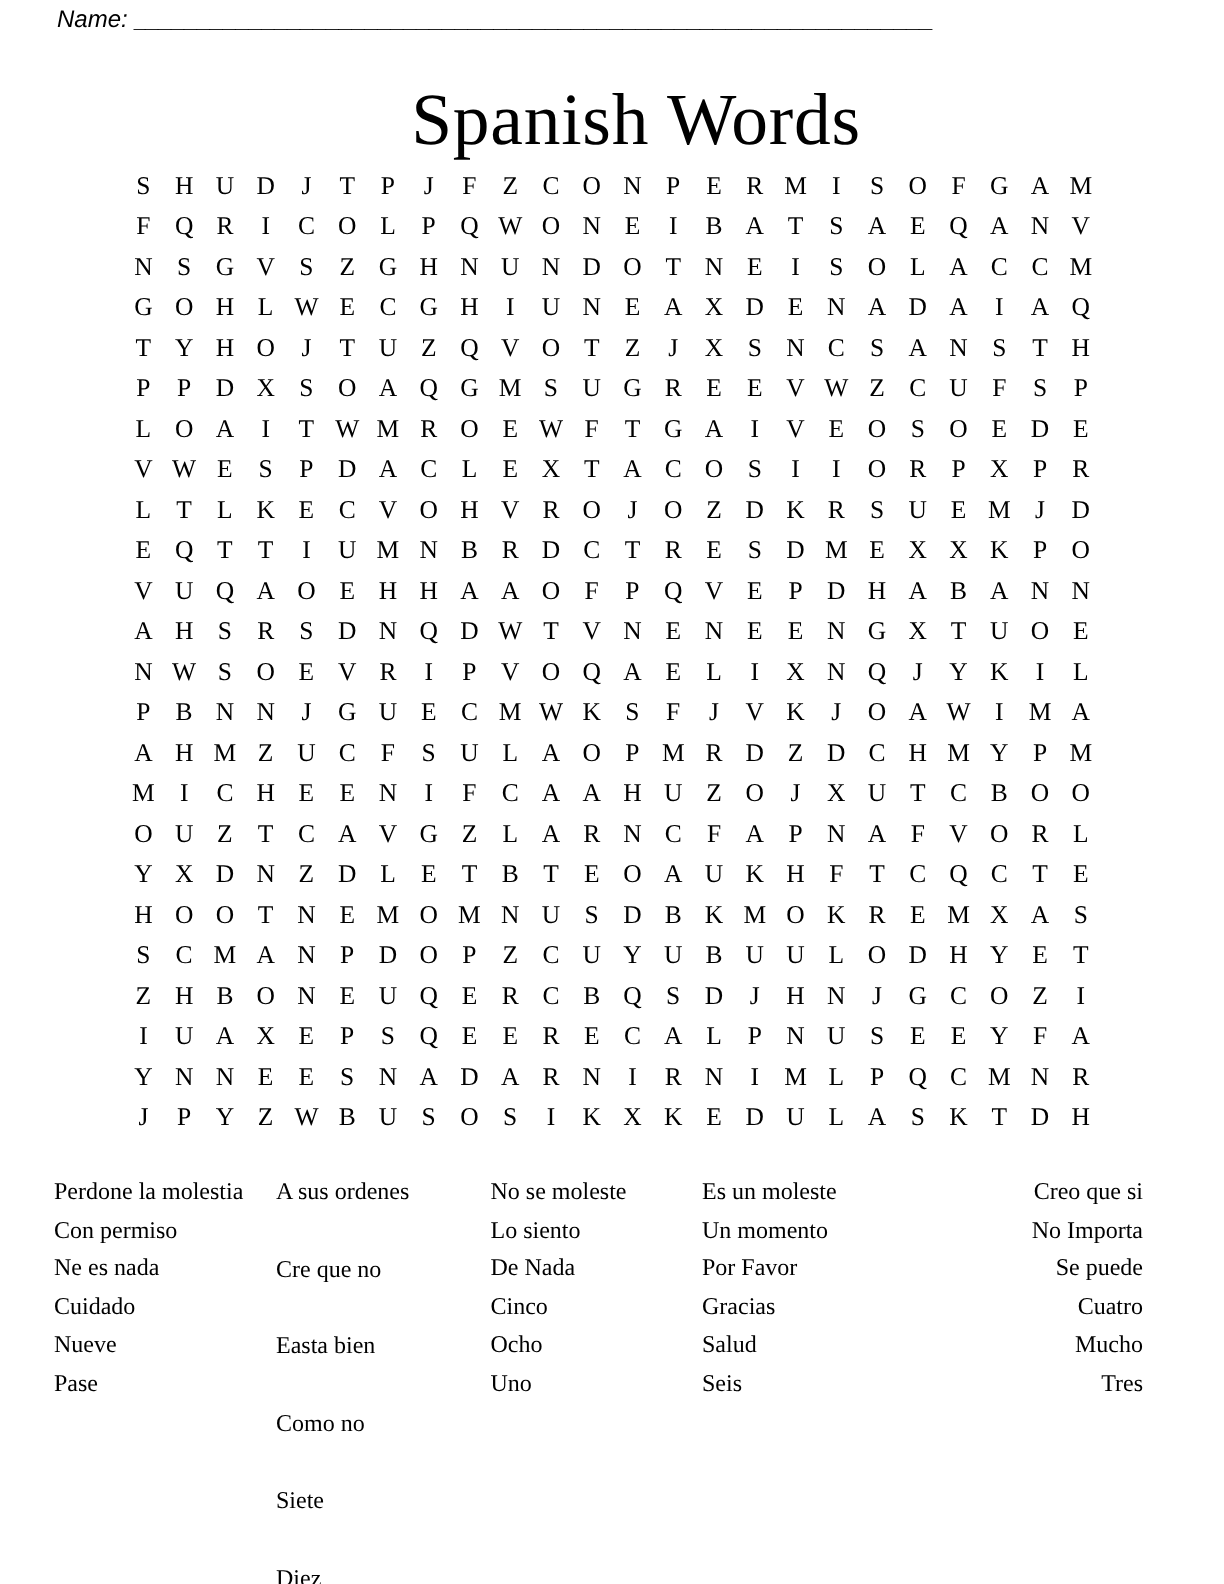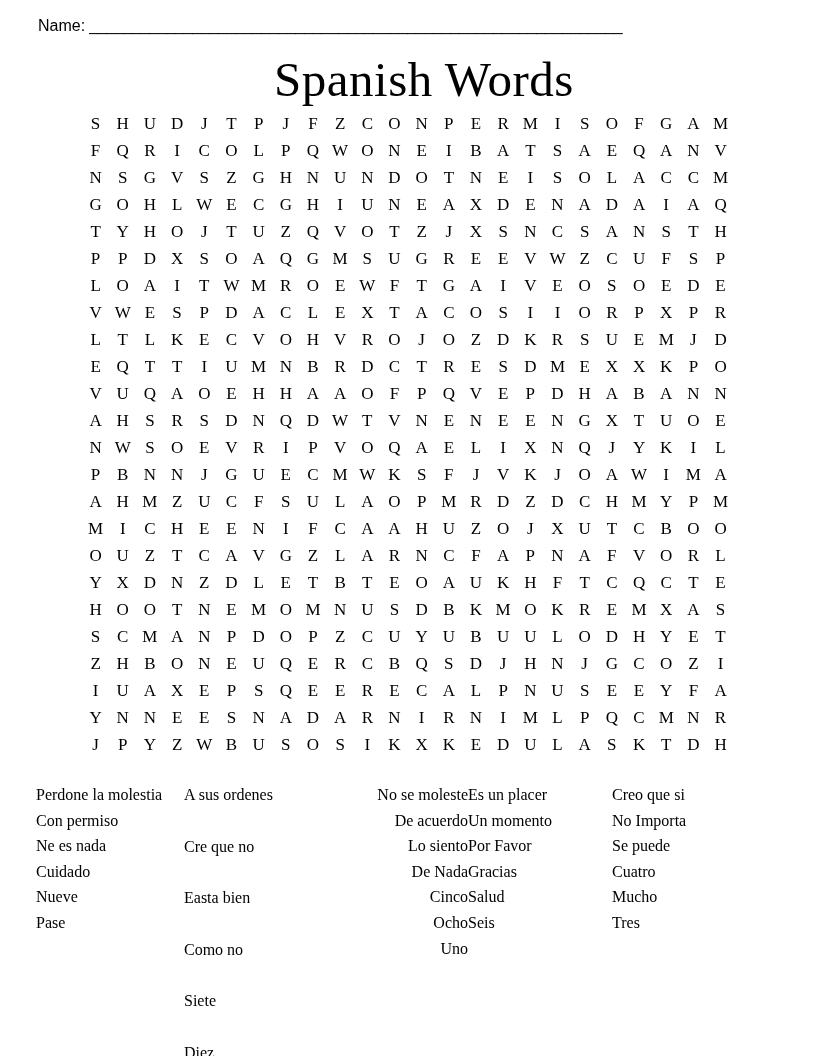--- a/index.html
+++ b/index.html
@@ -20,37 +20,38 @@
 
   
   .name-row {
     position: absolute;
     left: 38px;
     top: 0px;
     width: 740px;
     height: 26px;
     display: flex;
     align-items: baseline;
+    font-style: italic;
   }
   .name-label {
     font-family: "Liberation Sans", "DejaVu Sans", sans-serif;
     font-size: 16px;
     line-height: 20px;
     white-space: nowrap;
     padding-top: 4px;
   }
   .name-blank {
     flex: 1 1 auto;
     margin-left: 4px;
     font-family: "Liberation Sans", "DejaVu Sans", sans-serif;
     font-size: 16px;
     letter-spacing: -0.3px;
     overflow: hidden;
     white-space: nowrap;
-    padding-top: 17px;
+    padding-top: 4px;
   }
 
   
   .puzzle-title {
     position: absolute;
     left: 0;
     top: 36px;
     width: 816px;
     text-align: center;
     font-family: "Liberation Serif", "DejaVu Serif", serif;
@@ -90,23 +91,23 @@
     width: 730px;
     display: flex;
     align-items: flex-start;
   }
   .word-col {
     display: flex;
     flex-direction: column;
   }
   .word-col.c0 { width: 148px; }
   .word-col.c1 { width: 143px; gap: 26px; }
-  .word-col.c2 { width: 141px; align-items: flex-end; }
+  .word-col.c2 { width: 141px; }
   .word-col.c3 { width: 144px; }
-  .word-col.c4 { width: 150px; }
+  .word-col.c4 { width: 150px; text-align: right; }
   .word-item {
     font-family: "Liberation Serif", "DejaVu Serif", serif;
     font-size: 16px;
     line-height: 25.6px;
     white-space: nowrap;
     color: #000000;
   }
 </style>
 </head>
 <body>
@@ -757,29 +758,28 @@
     <div class="word-col c1">
       <div class="word-item">A sus ordenes</div>
       <div class="word-item">Cre que no</div>
       <div class="word-item">Easta bien</div>
       <div class="word-item">Como no</div>
       <div class="word-item">Siete</div>
       <div class="word-item">Diez</div>
     </div>
     <div class="word-col c2">
       <div class="word-item">No se moleste</div>
-      <div class="word-item">De acuerdo</div>
       <div class="word-item">Lo siento</div>
       <div class="word-item">De Nada</div>
       <div class="word-item">Cinco</div>
       <div class="word-item">Ocho</div>
       <div class="word-item">Uno</div>
     </div>
     <div class="word-col c3">
-      <div class="word-item">Es un placer</div>
+      <div class="word-item">Es un moleste</div>
       <div class="word-item">Un momento</div>
       <div class="word-item">Por Favor</div>
       <div class="word-item">Gracias</div>
       <div class="word-item">Salud</div>
       <div class="word-item">Seis</div>
     </div>
     <div class="word-col c4">
       <div class="word-item">Creo que si</div>
       <div class="word-item">No Importa</div>
       <div class="word-item">Se puede</div>

